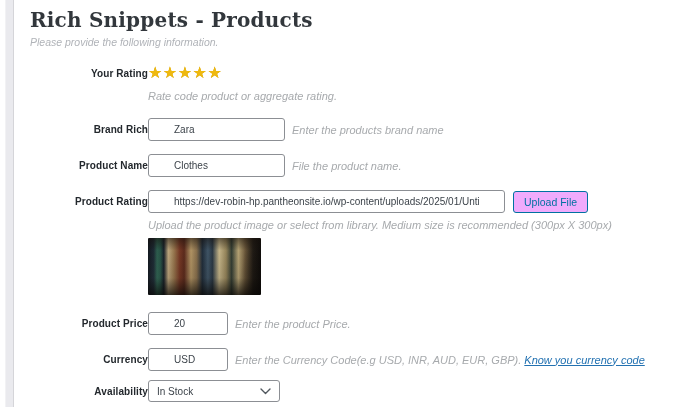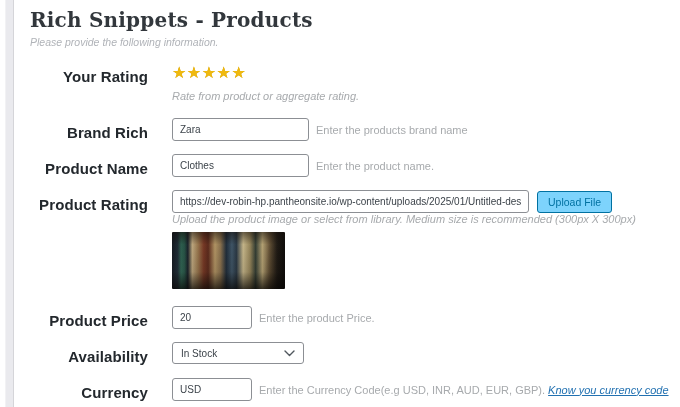--- a/index.html
+++ b/index.html
@@ -18,55 +18,55 @@
     font-weight: 600; font-size: 20px; color: #32373c;
     letter-spacing: 0.2px;
   }
   .page-subtitle {
     font-style: italic; font-size: 10.5px; color: #b0b3b8; margin-top: 4px;
   }
 
   .form { margin-top: 14px; }
   .form-row { display: flex; align-items: flex-start; margin-bottom: 13px; }
   .form-label {
-    width: 118px; min-width: 118px; text-align: right; margin-right: 24px;
-    font-weight: bold; font-size: 15px; color: #23282d; padding-top: 6px;
+    width: 118px; min-width: 118px; text-align: right; margin-right: 0;
+    font-weight: bold; font-size: 10px; color: #23282d; padding-top: 6px;
     letter-spacing: 0.1px;
   }
   .field-area { flex: 1; }
   .inline-wrap { display: flex; align-items: center; }
 
   .text-input {
     border: 1px solid #8c8f94; border-radius: 3px; height: 23px;
-    padding: 0 7px; font-size: 10px; color: #3c434a;
+    padding: 0 25px; font-size: 10px; color: #3c434a;
     font-family: "Liberation Sans", sans-serif; background: #fff; outline: none;
   }
   .w-mid { width: 137px; }
   .w-small { width: 80px; }
   .w-url { width: 357px; }
 
   .help-inline {
-    font-size: 11px; color: #a7aaad; margin-left: 7px;
+    font-style: italic; font-size: 11px; color: #a7aaad; margin-left: 7px;
     white-space: nowrap;
   }
   .help-block {
-    font-style: italic; font-size: 11px; color: #a7aaad; margin-top: 0;
+    font-style: italic; font-size: 11px; color: #a7aaad; margin-top: 6px;
   }
   .currency-link {
     font-style: italic; font-size: 11px; color: #2271b1;
     text-decoration: underline; margin-left: 3px; cursor: pointer;
   }
 
   .stars { padding-top: 3px; font-size: 16px; line-height: 16px; letter-spacing: 0.5px; }
   .star { color: #efb90f; cursor: pointer; text-shadow: 0 0 0.4px #c79500; }
   .rating-help { margin-top: 9px; }
 
   .upload-btn {
     margin-left: 8px; height: 22px; padding: 0 10px;
-    border: 1px solid #0071a1; border-radius: 3px; background: #7dd3fc;
+    border: 1px solid #0071a1; border-radius: 3px; background: #f0abfc;
     color: #0071a1; font-size: 10.5px; font-family: "Liberation Sans", sans-serif;
     cursor: pointer; white-space: nowrap;
   }
 
   .thumb {
     margin-top: 7px; width: 113px; height: 57px; border-radius: 1px;
     background:
       linear-gradient(180deg, rgba(20,14,10,0.55) 0%, rgba(20,14,10,0.05) 22%, rgba(20,14,10,0.15) 70%, rgba(10,8,6,0.75) 100%),
       linear-gradient(100deg, rgba(0,0,0,0.35) 0%, rgba(0,0,0,0) 15%, rgba(0,0,0,0) 80%, rgba(0,0,0,0.5) 100%),
       linear-gradient(90deg,
@@ -95,37 +95,37 @@
 <div class="content">
   <h1 class="page-title">Rich Snippets - Products</h1>
   <p class="page-subtitle">Please provide the following information.</p>
 
   <div class="form">
 
     <div class="form-row row-rating">
       <div class="form-label">Your Rating</div>
       <div class="field-area">
         <div class="stars"><span class="star">★</span><span class="star">★</span><span class="star">★</span><span class="star">★</span><span class="star">★</span></div>
-        <div class="help-block rating-help">Rate from product or aggregate rating.</div>
+        <div class="help-block rating-help">Rate code product or aggregate rating.</div>
       </div>
     </div>
 
     <div class="form-row">
       <div class="form-label">Brand Rich</div>
       <div class="field-area inline-wrap">
         <input type="text" class="text-input w-mid" value="Zara" style="">
         <span class="help-inline">Enter the products brand name</span>
       </div>
     </div>
 
     <div class="form-row">
       <div class="form-label">Product Name</div>
       <div class="field-area inline-wrap">
         <input type="text" class="text-input w-mid" value="Clothes" style="">
-        <span class="help-inline">Enter the product name.</span>
+        <span class="help-inline">File the product name.</span>
       </div>
     </div>
 
     <div class="form-row row-image">
       <div class="form-label">Product Rating</div>
       <div class="field-area">
         <div class="inline-wrap">
           <input type="text" class="text-input w-url" value="https://dev-robin-hp.pantheonsite.io/wp-content/uploads/2025/01/Untitled-design.jpg" style="">
           <button class="upload-btn">Upload File</button>
         </div>
@@ -135,38 +135,38 @@
     </div>
 
     <div class="form-row">
       <div class="form-label">Product Price</div>
       <div class="field-area inline-wrap">
         <input type="text" class="text-input w-small" value="20" style="">
         <span class="help-inline">Enter the product Price.</span>
       </div>
     </div>
 
+    <div class="form-row row-currency">
+      <div class="form-label">Currency</div>
+      <div class="field-area inline-wrap">
+        <input type="text" class="text-input w-small" value="USD" style="">
+        <span class="help-inline">Enter the Currency Code(e.g USD, INR, AUD, EUR, GBP).</span>
+        <a class="currency-link">Know you currency code</a>
+      </div>
+    </div>
+
     <div class="form-row">
       <div class="form-label">Availability</div>
       <div class="field-area">
         <div class="select-box">
           <span>In Stock</span>
           <span class="chevron">
             <svg width="11" height="7" viewBox="0 0 11 7">
                 <polyline points="1,1 5.5,5.5 10,1" fill="none" stroke="#50575e" stroke-width="1.4" stroke-linecap="round" stroke-linejoin="round"></polyline>
               </svg>
           </span>
         </div>
 
       </div>
     </div>
 
-    <div class="form-row row-currency">
-      <div class="form-label">Currency</div>
-      <div class="field-area inline-wrap">
-        <input type="text" class="text-input w-small" value="USD" style="">
-        <span class="help-inline">Enter the Currency Code(e.g USD, INR, AUD, EUR, GBP).</span>
-        <a class="currency-link">Know you currency code</a>
-      </div>
-    </div>
-
   </div>
 </div>
 
 </body></html>

